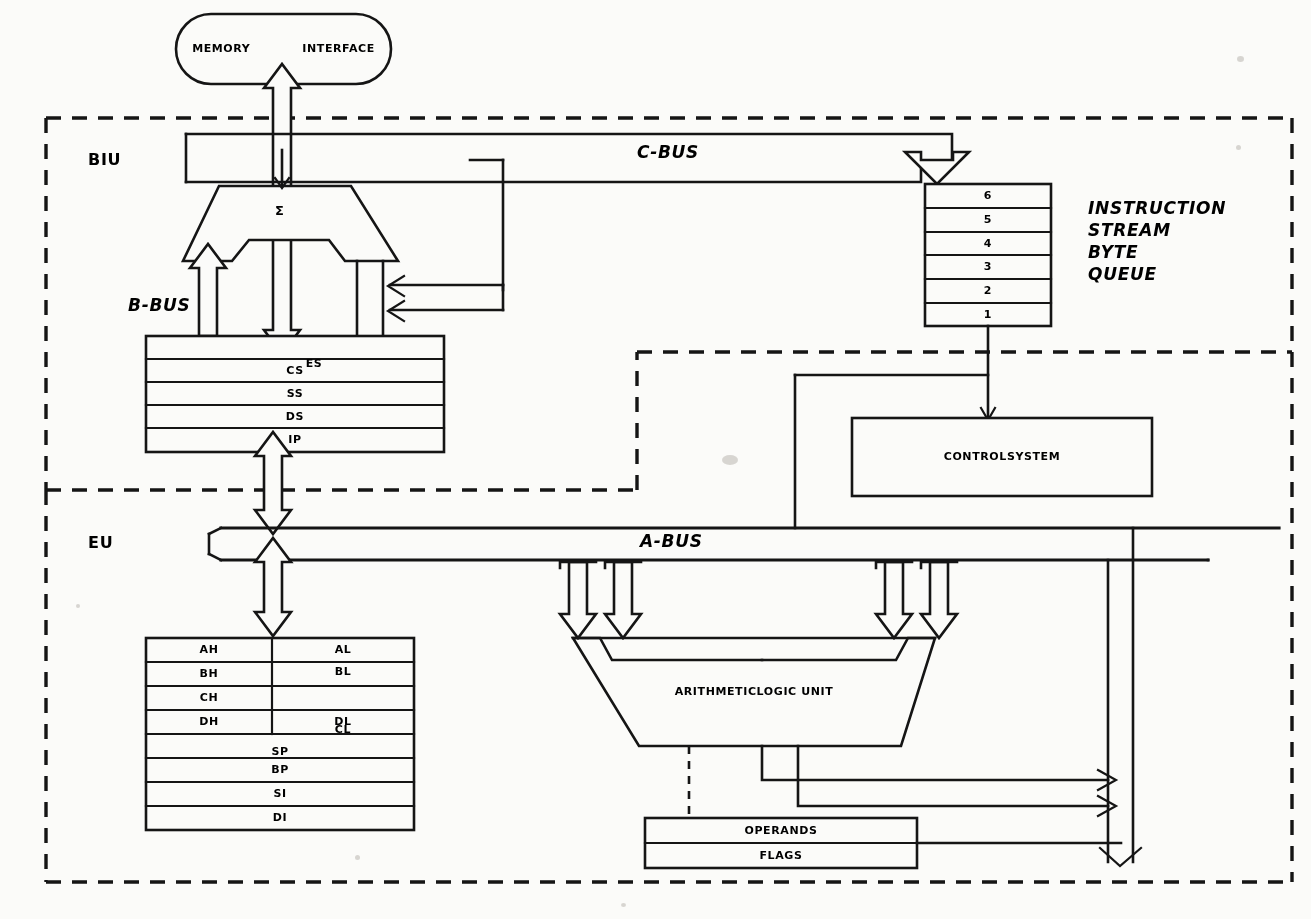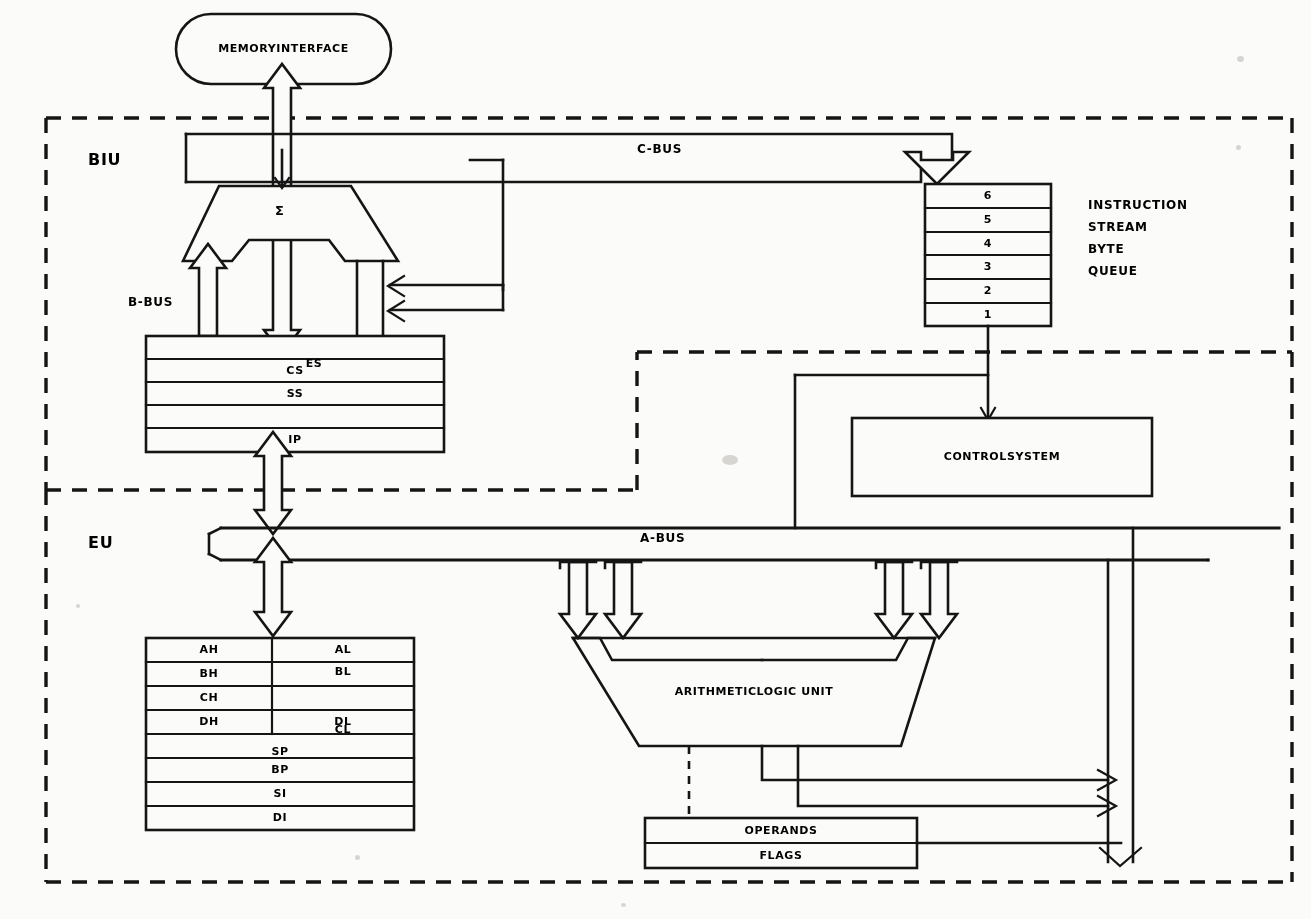--- a/index.html
+++ b/index.html
@@ -27,21 +27,21 @@
     position: absolute;
     font-family: "DejaVu Sans", sans-serif;
     font-weight: bold;
     color: #000000;
     letter-spacing: 0.7px;
     white-space: pre;
     line-height: 1.22;
     text-align: center;
     -webkit-font-smoothing: none;
   }
-  .lbl.small { font-size: 12px; }
+  .lbl.small { font-size: 17px; font-style: italic; }
   .lbl.med { font-size: 16px; }
   .lbl.big { font-size: 13px; }
   .box-label {
     position: absolute;
     display: flex;
     align-items: center;
     justify-content: center;
     font-family: "DejaVu Sans", sans-serif;
     font-weight: bold;
     font-size: 11px;
@@ -263,21 +263,21 @@
       <path class="ln" d="M 1108,560 L 1108,862"></path>
       <path class="ln" d="M 1133,528 L 1133,862"></path>
       <path class="ln-t" d="M 1100,848 L 1120,866 L 1141,848"></path>
     </g>
 
     <g>
       <path class="ln" d="M 1208,560 L 1208,560"></path>
     </g>
   </svg>
 
-  <div class="box-label" style="left:176px; top:14px; width:215px; height:70px;"><span>MEMORY</span><br><span>INTERFACE</span></div>
+  <div class="box-label" style="left:176px; top:14px; width:215px; height:70px;gap:26px;"><span>MEMORY</span><br><span>INTERFACE</span></div>
 
   <div class="lbl med" style="left:88px; top:150px;">BIU</div>
 
   <div class="lbl med" style="left:88px; top:533px;">EU</div>
 
   <div class="lbl small" style="left:637px; top:142px;">C-BUS</div>
 
   <div class="lbl small" style="left:128px; top:295px;">B-BUS</div>
 
   <div class="lbl small" style="left:640px; top:531px;">A-BUS</div>
@@ -292,20 +292,21 @@
   <div class="box-label" style="left:925px; top:184px; width:126px; height:24px;">6</div>
   <div class="box-label" style="left:925px; top:208px; width:126px; height:24px;">5</div>
   <div class="box-label" style="left:925px; top:232px; width:126px; height:23px;">4</div>
   <div class="box-label" style="left:925px; top:255px; width:126px; height:24px;">3</div>
   <div class="box-label" style="left:925px; top:279px; width:126px; height:24px;">2</div>
   <div class="box-label" style="left:925px; top:303px; width:126px; height:23px;">1</div>
 
   <div class="box-label" style="left:146px; top:352px; width:298px; height:23px;margin-left:19px;">ES</div>
   <div class="box-label" style="left:146px; top:359px; width:298px; height:23px;">CS</div>
   <div class="box-label" style="left:146px; top:382px; width:298px; height:23px;">SS</div>
+  <div class="box-label" style="left:146px; top:405px; width:298px; height:23px;">DS</div>
   <div class="box-label" style="left:146px; top:428px; width:298px; height:24px;">IP</div>
 
   <div class="box-label" style="left:852px; top:418px; width:300px; height:78px;"><span>CONTROL</span><br><span>SYSTEM</span></div>
 
   <div class="box-label" style="left:608px; top:668px; width:292px; height:48px;"><span>ARITHMETIC</span><br><span>LOGIC UNIT</span></div>
 
   <div class="box-label" style="left:146px; top:638px; width:126px; height:24px;">AH</div>
   <div class="box-label" style="left:146px; top:662px; width:126px; height:24px;">BH</div>
   <div class="box-label" style="left:146px; top:686px; width:126px; height:24px;">CH</div>
   <div class="box-label" style="left:146px; top:710px; width:126px; height:24px;">DH</div>

